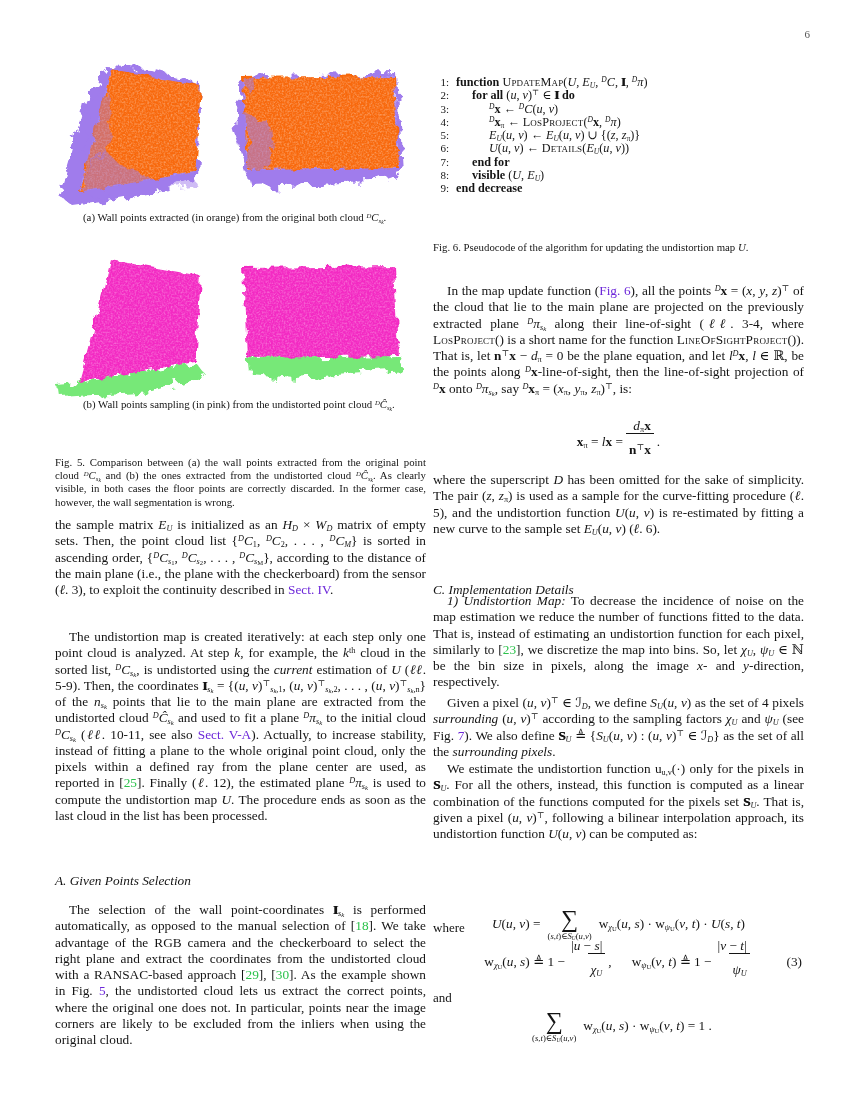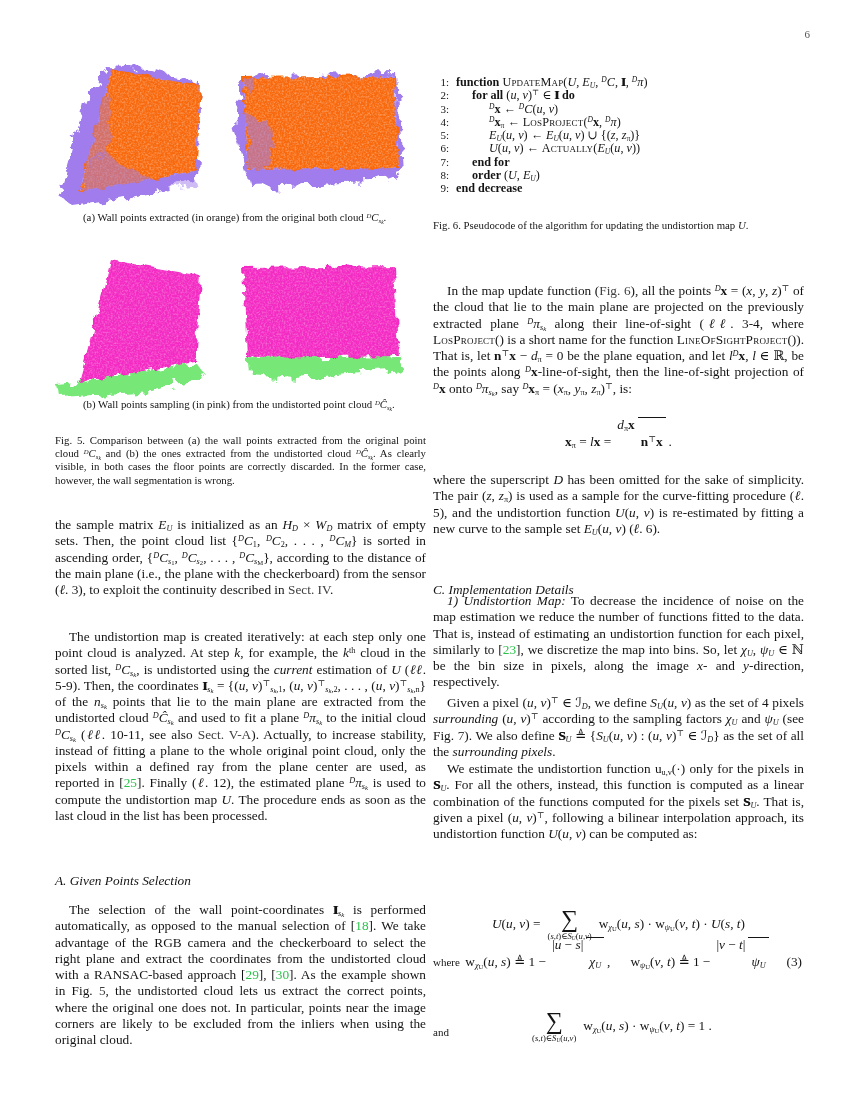--- a/index.html
+++ b/index.html
@@ -4,52 +4,52 @@
 <style>
   html,body{margin:0;padding:0;background:#e9e9e9;}
   .page{position:relative;width:850px;height:1100px;background:#ffffff;margin:0 auto;
         font-family:"Liberation Serif","DejaVu Serif","DejaVu Sans",serif;color:#141414;overflow:hidden;}
   .blk{position:absolute;}
   .pagenum{position:absolute;top:28px;right:40px;font-size:11px;color:#555;}
   .col-left{left:55px;width:371px;}
   .col-right{left:433px;width:371px;}
   .body-text{font-size:13.3px;line-height:16.25px;text-align:justify;}
   .indent{text-indent:14px;}
-  .caption{font-size:10.8px;line-height:13.2px;text-align:justify;}
+  .caption{font-size:10.8px;line-height:13.2px;text-align:justify;margin-top:22px;}
   .subcaption{font-size:10.8px;line-height:13.2px;}
   .heading{font-size:13.3px;font-style:italic;}
   
   .pseudo{font-size:12.2px;line-height:13.3px;}
   .pseudo-line{display:flex;align-items:baseline;}
   .pseudo-num{width:16px;text-align:right;margin-right:7px;flex:none;font-size:11px;}
   .ind0{padding-left:0;} .ind1{padding-left:16px;} .ind2{padding-left:33px;}
   
   .seg-i{font-style:italic;}
   .seg-b{font-weight:bold;}
   .seg-m{font-style:italic;}
   .seg-mb{font-weight:bold;}
   .seg-cal{font-style:italic;}
   .seg-sc{font-variant:small-caps;letter-spacing:.2px;}
   .seg-bb{font-weight:bold;text-shadow:.6px 0 0 currentColor;}
   .seg-sup{font-size:.62em;vertical-align:.5em;line-height:0;}
   .seg-sub{font-size:.62em;vertical-align:-.28em;line-height:0;}
   .seg-ssub{font-size:.5em;vertical-align:-.5em;line-height:0;}
-  .seg-red{color:#404040;}
+  .seg-red{color:#6d28d9;}
   .seg-green{color:#2bc24b;}
   
   .eq{display:flex;align-items:center;justify-content:center;font-size:13.3px;width:371px;position:absolute;}
-  .frac{display:inline-flex;flex-direction:row;align-items:flex-start;margin:0 3px;}
+  .frac{display:inline-flex;flex-direction:column;align-items:flex-end;margin:0 3px;}
   .frac .num{padding:0 3px;line-height:1.15;}
-  .frac .den{border-top:1px solid #141414;padding:16px 3px;line-height:1.25;}
+  .frac .den{border-top:1px solid #141414;padding:8px 3px;line-height:1.25;}
   .sum{display:inline-flex;flex-direction:column;align-items:center;margin:0 7px;}
   .sigma{font-size:24px;line-height:.95;}
   .limits{font-size:8.6px;line-height:1;margin-top:1px;}
   .eqnum{position:absolute;right:2px;top:50%;transform:translateY(-50%);}
   .gap{display:inline-block;width:20px;}
-  .eq-label{font-size:11px;margin-top:36px;}
+  .eq-label{font-size:13px;}
   svg.figure{display:block;}
 </style>
 </head>
 <body>
 
 <div class="page">
   <div class="pagenum">6</div>
 
   <svg width="0" height="0" style="position:absolute" aria-hidden="true">
     <defs>
@@ -127,29 +127,29 @@
     <div class="pseudo-line">
         <span class="pseudo-num">4:</span>
         <span class="ind2"><span class="seg-cal seg-sup">D</span><span class="seg-mb">x</span><span class="seg-sub">π</span><span> ← </span><span class="seg-sc">LosProject</span><span>(</span><span class="seg-cal seg-sup">D</span><span class="seg-mb">x</span><span>, </span><span class="seg-cal seg-sup">D</span><span class="seg-m">π</span><span>)</span></span>
       </div>
     <div class="pseudo-line">
         <span class="pseudo-num">5:</span>
         <span class="ind2"><span class="seg-m">E</span><span class="seg-m seg-sub">U</span><span>(</span><span class="seg-m">u</span><span>, </span><span class="seg-m">v</span><span>) ← </span><span class="seg-m">E</span><span class="seg-m seg-sub">U</span><span>(</span><span class="seg-m">u</span><span>, </span><span class="seg-m">v</span><span>) ∪ {(</span><span class="seg-m">z</span><span>, </span><span class="seg-m">z</span><span class="seg-sub">π</span><span>)}</span></span>
       </div>
     <div class="pseudo-line">
         <span class="pseudo-num">6:</span>
-        <span class="ind2"><span class="seg-m">U</span><span>(</span><span class="seg-m">u</span><span>, </span><span class="seg-m">v</span><span>) ← </span><span class="seg-sc">Actually</span><span>(</span><span class="seg-m">E</span><span class="seg-m seg-sub">U</span><span>(</span><span class="seg-m">u</span><span>, </span><span class="seg-m">v</span><span>))</span></span>
+        <span class="ind2"><span class="seg-m">U</span><span>(</span><span class="seg-m">u</span><span>, </span><span class="seg-m">v</span><span>) ← </span><span class="seg-sc">Details</span><span>(</span><span class="seg-m">E</span><span class="seg-m seg-sub">U</span><span>(</span><span class="seg-m">u</span><span>, </span><span class="seg-m">v</span><span>))</span></span>
       </div>
     <div class="pseudo-line">
         <span class="pseudo-num">7:</span>
         <span class="ind1"><span class="seg-b">end for</span></span>
       </div>
     <div class="pseudo-line">
         <span class="pseudo-num">8:</span>
-        <span class="ind1"><span class="seg-b">order </span><span>(</span><span class="seg-m">U</span><span>, </span><span class="seg-m">E</span><span class="seg-m seg-sub">U</span><span>)</span></span>
+        <span class="ind1"><span class="seg-b">visible </span><span>(</span><span class="seg-m">U</span><span>, </span><span class="seg-m">E</span><span class="seg-m seg-sub">U</span><span>)</span></span>
       </div>
     <div class="pseudo-line">
         <span class="pseudo-num">9:</span>
         <span class="ind0"><span class="seg-b">end decrease</span></span>
       </div>
   </div>
 
   <div class="blk col-right caption" style="top:219px"><span>Fig. 6.   Pseudocode of the algorithm for updating the undistortion map </span><span class="seg-m">U</span><span>.</span></div>
 
 

